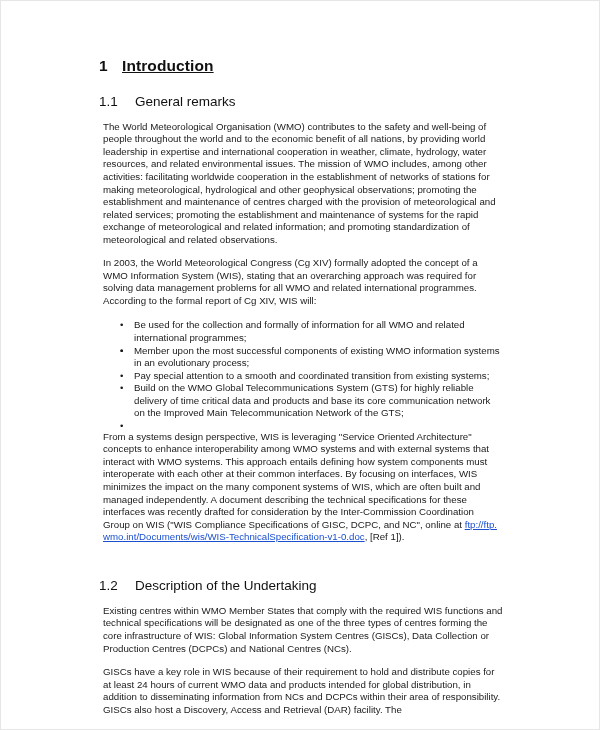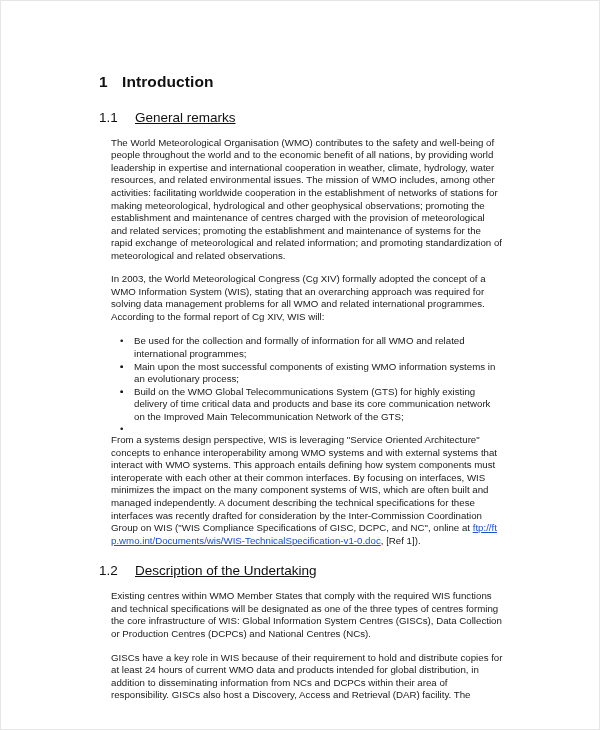--- a/index.html
+++ b/index.html
@@ -23,48 +23,48 @@
   }
   .page-inner {
     position: absolute;
     left: 98px;
     top: 56px;
     width: 404px;
   }
   h1.sec-title {
     font-size: 15.5px;
     font-weight: bold;
-    margin: 16px 0 0 0;
+    margin: 0 0 0 0;
     letter-spacing: 0.1px;
     line-height: 1.2;
     color: #111111;
+    text-decoration: underline;
   }
   h1.sec-title .num {
     display: inline-block;
     width: 23px;
   }
   h2.sub-title {
     font-size: 13.5px;
     font-weight: normal;
     margin: 18px 0 0 0;
     line-height: 1.2;
     color: #111111;
-    text-decoration: underline;
   }
   h2.sub-title .num {
     display: inline-block;
     width: 36px;
   }
   h2.sub-title.second {
-    margin-top: 16px;
+    margin-top: 34px;
   }
   p.body-text {
     font-size: 9.7px;
     line-height: 12.55px;
-    margin: 11px 0 0 12px;
+    margin: 11px 0 0 4px;
     text-align: left;
     color: #1a1a1a;
   }
   ul.bullets {
     list-style: none;
     margin: 12px 0 0 0;
     padding: 0;
   }
   ul.bullets li {
     position: relative;
@@ -101,23 +101,23 @@
       <span class="num">1.1</span><span>General remarks</span>
     </h2>
 
     <p class="body-text">The World Meteorological Organisation (WMO) contributes to the safety and well-being of people throughout the world and to the economic benefit of all nations, by providing world leadership in expertise and international cooperation in weather, climate, hydrology, water resources, and related environmental issues. The mission of WMO includes, among other activities: facilitating worldwide cooperation in the establishment of networks of stations for making meteorological, hydrological and other geophysical observations; promoting the establishment and maintenance of centres charged with the provision of meteorological and related services; promoting the establishment and maintenance of systems for the rapid exchange of meteorological and related information; and promoting standardization of meteorological and related observations.</p>
 
     <p class="body-text">In 2003, the World Meteorological Congress (Cg XIV) formally adopted the concept of a WMO Information System (WIS), stating that an overarching approach was required for solving data management problems for all WMO and related international programmes. According to the formal report of Cg XIV, WIS will:</p>
 
     <ul class="bullets">
       <li><span class="dot">•</span><span>Be used for the collection and formally of information for all WMO and related international programmes;</span></li>
       <li><span class="dot">•</span></li>
-      <li><span class="dot">•</span><span>Main upon the most successful components of existing WMO information systems in an evolutionary process;</span></li>
-      <li><span class="dot">•</span></li>
-      <li><span class="dot">•</span><span>Build on the WMO Global Telecommunications System (GTS) for highly existing delivery of time critical data and products and base its core communication network on the Improved Main Telecommunication Network of the GTS;</span></li>
+      <li><span class="dot">•</span><span>Member upon the most successful components of existing WMO information systems in an evolutionary process;</span></li>
+      <li><span class="dot">•</span><span>Pay special attention to a smooth and coordinated transition from existing systems;</span></li>
+      <li><span class="dot">•</span><span>Build on the WMO Global Telecommunications System (GTS) for highly reliable delivery of time critical data and products and base its core communication network on the Improved Main Telecommunication Network of the GTS;</span></li>
       <li><span class="dot">•</span></li>
     </ul>
 
     <p class="body-text"><span>From a systems design perspective, WIS is leveraging "Service Oriented Architecture" concepts to enhance interoperability among WMO systems and with external systems that interact with WMO systems. This approach entails defining how system components must interoperate with each other at their common interfaces. By focusing on interfaces, WIS minimizes the impact on the many component systems of WIS, which are often built and managed independently. A document describing the technical specifications for these interfaces was recently drafted for consideration by the Inter-Commission Coordination Group on WIS ("WIS Compliance Specifications of GISC, DCPC, and NC", online at </span><a class="ftp-link" href="#">ftp://ftp.wmo.int/Documents/wis/WIS-TechnicalSpecification-v1-0.doc</a><span>, [Ref 1]).</span></p>
 
     <h2 class="sub-title second">
       <span class="num">1.2</span><span>Description of the Undertaking</span>
     </h2>
 
     <p class="body-text">Existing centres within WMO Member States that comply with the required WIS functions and technical specifications will be designated as one of the three types of centres forming the core infrastructure of WIS: Global Information System Centres (GISCs), Data Collection or Production Centres (DCPCs) and National Centres (NCs).</p>

